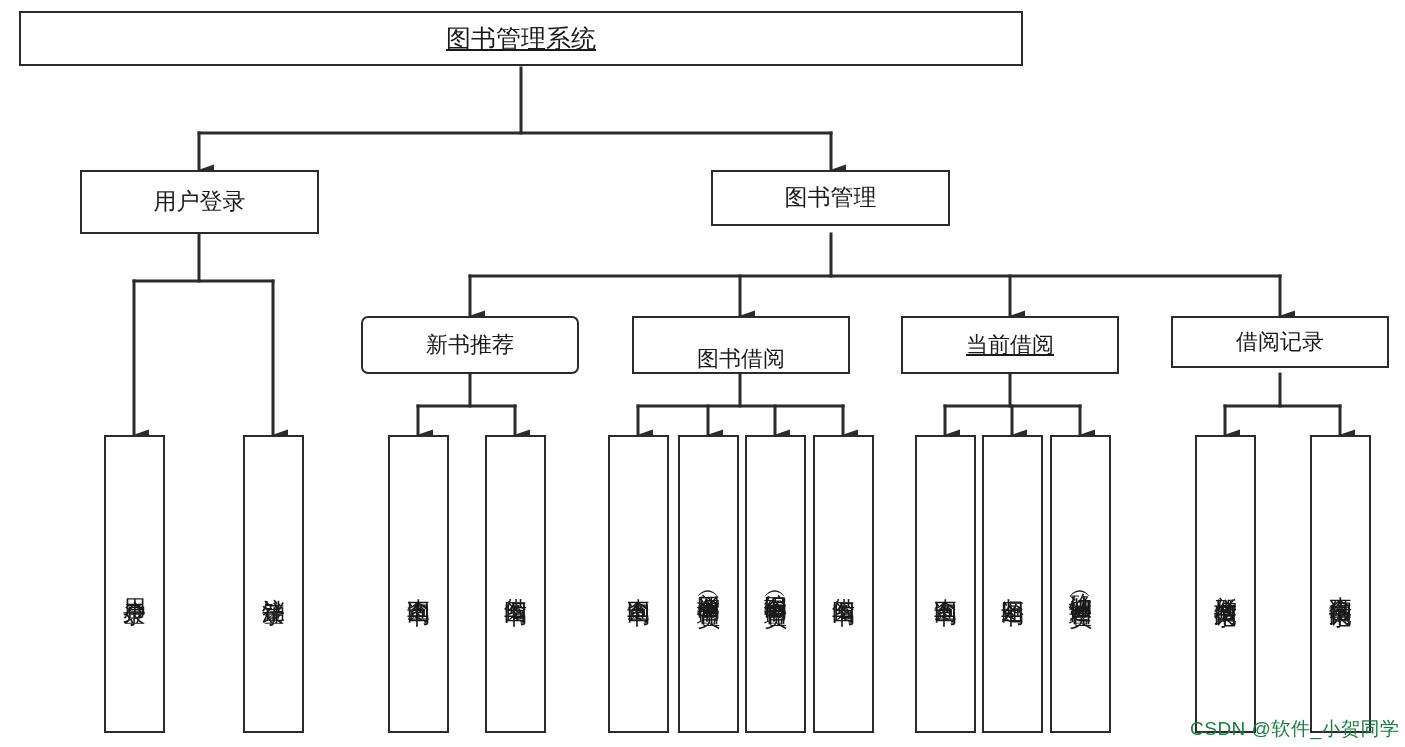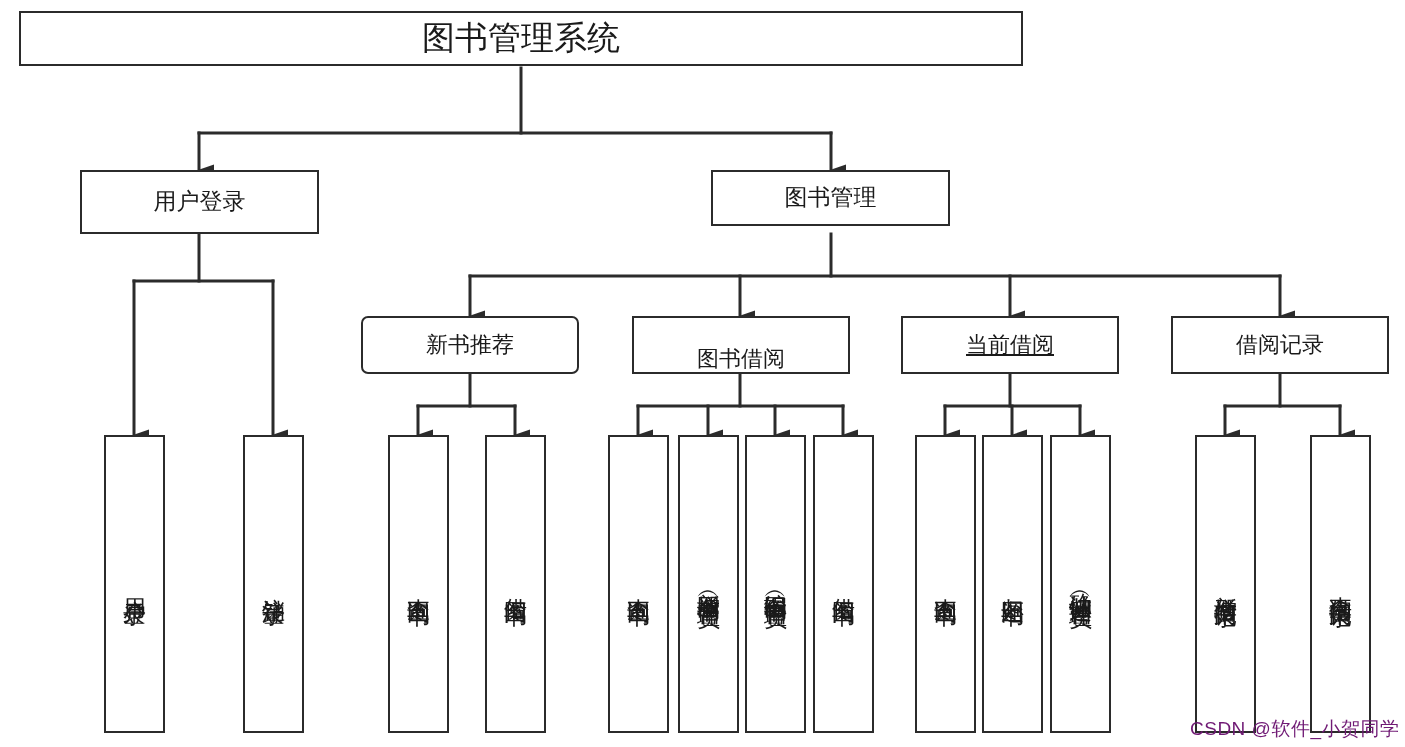--- a/index.html
+++ b/index.html
@@ -30,39 +30,39 @@
     align-items:center;
     justify-content:center;
     color:#1a1a1a;
   }
   .node .label{
     display:block;
     text-align:center;
     line-height:1.18;
     white-space:nowrap;
   }
-  .node.root .label{ font-size:33px; }
+  .node.root .label{ font-size:25px;text-decoration:underline; }
   .node.lvl2 .label{ font-size:23px; }
   .node.lvl3 .label{ font-size:22px; }
   .node.leaf{
     align-items:center;
     justify-content:center;
   }
   .node.leaf .label{
     writing-mode:vertical-rl;
     text-orientation:upright;
     font-size:23px;
     letter-spacing:2px;
     line-height:1;
     white-space:nowrap;
   }
   .watermark{
     position:absolute;
     font-size:19px;
-    color:#701a75;
+    color:#15803d;
     white-space:nowrap;
     letter-spacing:0.5px;
     user-select:none;
   }
 </style>
 </head>
 <body>
 
 <div id="canvas">
 
@@ -129,21 +129,21 @@
 
   <div class="node lvl3" style="left:361px; top:316px; width:218px; height:58px;border-radius:7px;">
     <span class="label">新书推荐</span>
   </div>
   <div class="node lvl3" style="left:632px; top:316px; width:218px; height:58px;align-items:flex-end;">
     <span class="label">图书借阅</span>
   </div>
   <div class="node lvl3" style="left:901px; top:316px; width:218px; height:58px;text-decoration:underline;">
     <span class="label">当前借阅</span>
   </div>
-  <div class="node lvl3" style="left:1171px; top:316px; width:218px; height:58px;align-items:center;">
+  <div class="node lvl3" style="left:1171px; top:316px; width:218px; height:52px;align-items:center;">
     <span class="label">借阅记录</span>
   </div>
 
   <div class="node leaf" style="left:104px; top:435px; width:61px; height:298px;">
     <span class="label">用户登录</span>
   </div>
   <div class="node leaf" style="left:243px; top:435px; width:61px; height:298px;">
     <span class="label">注销登录</span>
   </div>
 

